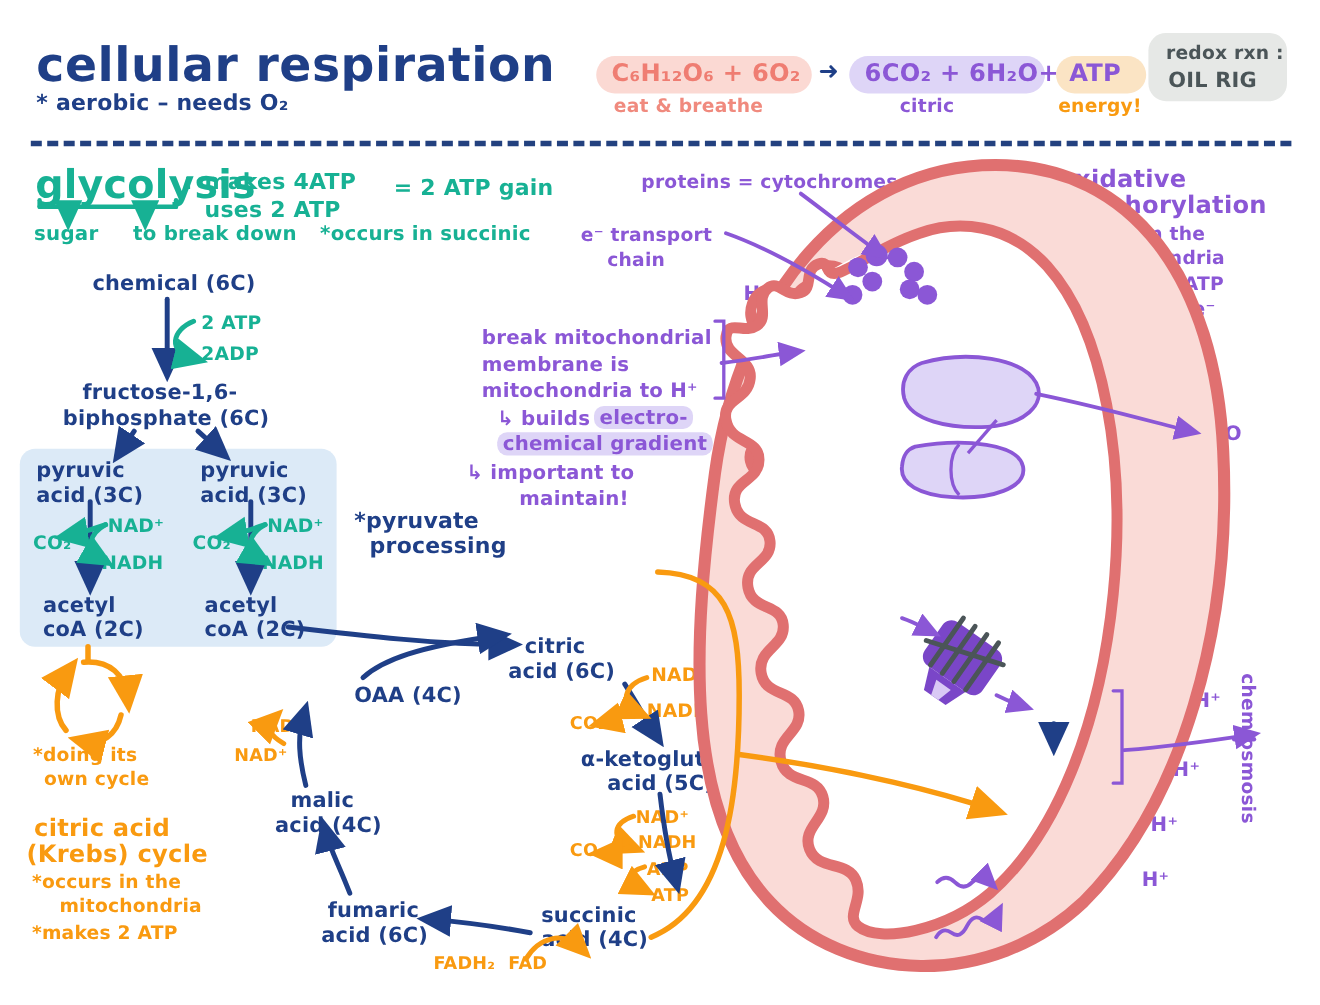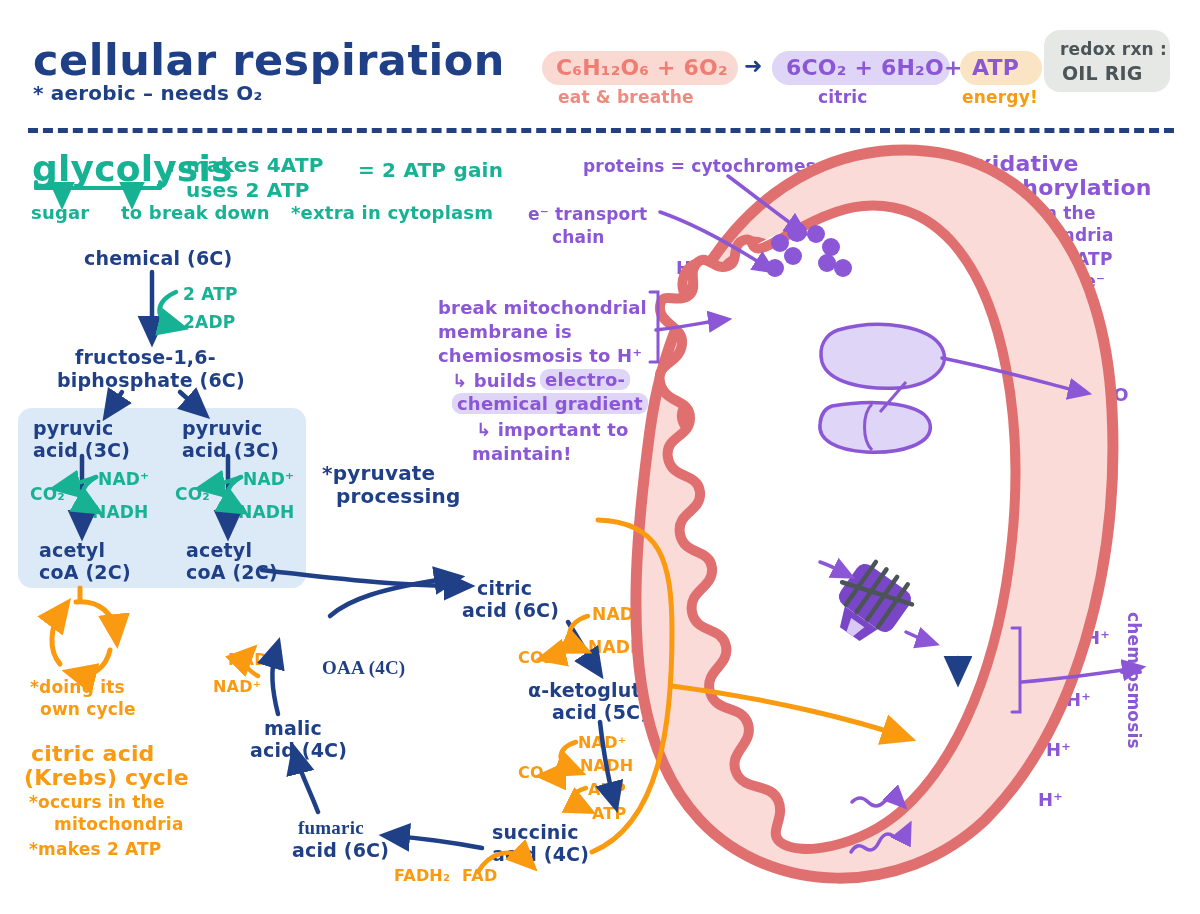--- a/index.html
+++ b/index.html
@@ -67,21 +67,21 @@
 
   <div class="dash" style="left:28px;top:128px;width:1146px;"></div>
 
   <div class="t f26 teal" style="left:32px;top:150px;">glycolysis</div>
   <div class="t f20 teal" style="left:167px;top:155px;">:</div>
   <div class="t f20 teal" style="left:186px;top:155px;">makes 4ATP</div>
   <div class="t f20 teal" style="left:186px;top:180px;">uses 2 ATP</div>
   <div class="t f20 teal" style="left:358px;top:160px;">= 2 ATP gain</div>
   <div class="t f18 teal" style="left:31px;top:203px;">sugar</div>
   <div class="t f18 teal" style="left:121px;top:203px;">to break down</div>
-  <div class="t f18 teal" style="left:291px;top:203px;">*extra in cytoplasm</div>
+  <div class="t f18 teal" style="left:291px;top:203px;">*occurs in succinic</div>
 
   <div class="boxblue" style="left:18px;top:408px;width:288px;height:180px;"></div>
 
   <div class="t f19 navy" style="left:84px;top:248px;">chemical (6C)</div>
   <div class="t f17 teal" style="left:183px;top:285px;">2 ATP</div>
   <div class="t f17 teal" style="left:183px;top:313px;">2ADP</div>
   <div class="t f19 navy" style="left:75px;top:347px;">fructose-1,6-</div>
   <div class="t f19 navy" style="left:57px;top:370px;">biphosphate (6C)</div>
 
   <div class="t f19 navy" style="left:33px;top:418px;">pyruvic</div>
@@ -123,50 +123,50 @@
   <div class="t f16 orange" style="left:580px;top:758px;">NADH</div>
   <div class="t f16 orange" style="left:518px;top:765px;">CO₂</div>
   <div class="t f16 orange" style="left:588px;top:782px;">ADP</div>
   <div class="t f16 orange" style="left:592px;top:806px;">ATP</div>
 
   <div class="t f19 navy" style="left:492px;top:822px;">succinic</div>
   <div class="t f19 navy" style="left:492px;top:844px;">acid (4C)</div>
   <div class="t f16 orange" style="left:462px;top:868px;">FAD</div>
   <div class="t f16 orange" style="left:394px;top:868px;">FADH₂</div>
 
-  <div class="t f19 navy" style="left:298px;top:818px;font-family:Liberation Serif, serif;">fumaric</div>
+  <div class="t f19 navy" style="left:298px;top:818px;">fumaric</div>
   <div class="t f19 navy" style="left:292px;top:840px;">acid (6C)</div>
 
   <div class="t f19 navy" style="left:264px;top:718px;">malic</div>
   <div class="t f19 navy" style="left:250px;top:740px;">acid (4C)</div>
   <div class="t f16 orange" style="left:228px;top:652px;">NADH</div>
   <div class="t f16 orange" style="left:213px;top:679px;">NAD⁺</div>
 
-  <div class="t f19 navy" style="left:322px;top:658px;font-family:Liberation Serif, serif;">OAA (4C)</div>
+  <div class="t f19 navy" style="left:322px;top:622px;">OAA (4C)</div>
 
   <div class="t f22 purple" style="left:962px;top:152px;">oxidative</div>
   <div class="t f22 purple" style="left:946px;top:176px;">phosphorylation</div>
   <div class="t f17 purple" style="left:960px;top:204px;">*occurs in the</div>
   <div class="t f17 purple" style="left:984px;top:226px;">mitochondria</div>
   <div class="t f17 purple" style="left:968px;top:250px;">*makes 32 ATP</div>
   <div class="t f17 purple" style="left:1000px;top:272px;">through e⁻</div>
   <div class="t f17 purple" style="left:1004px;top:296px;">transport</div>
   <div class="t f17 purple" style="left:1012px;top:318px;">chain</div>
 
   <div class="t f17 purple" style="left:583px;top:157px;">proteins = cytochromes</div>
   <div class="t f17 purple" style="left:528px;top:205px;">e⁻ transport</div>
   <div class="t f17 purple" style="left:552px;top:228px;">chain</div>
 
   <div class="t f18 purple" style="left:438px;top:298px;">break mitochondrial</div>
   <div class="t f18 purple" style="left:438px;top:322px;">membrane is</div>
-  <div class="t f18 purple" style="left:438px;top:346px;">chemiosmosis to H⁺</div>
+  <div class="t f18 purple" style="left:438px;top:346px;">mitochondria to H⁺</div>
   <div class="t f18 purple" style="left:452px;top:371px;">↳ builds </div>
   <div class="t f18 purple hl" style="left:540px;top:369px;">electro-</div>
   <div class="t f18 purple hl" style="left:452px;top:393px;">chemical gradient</div>
-  <div class="t f18 purple" style="left:476px;top:420px;">↳ important to</div>
+  <div class="t f18 purple" style="left:424px;top:420px;">↳ important to</div>
   <div class="t f18 purple" style="left:472px;top:444px;">maintain!</div>
 
   <div class="t f18 purple" style="left:1090px;top:385px;">H₂O</div>
 
   <div class="t f16 purple" style="left:888px;top:345px;">O⁻</div>
   <div class="t f16 purple" style="left:852px;top:366px;">e⁻</div>
   <div class="t f16 purple" style="left:905px;top:362px;">P⁺</div>
 
   <div class="t f17 purple" style="left:843px;top:422px;">H⁺</div>
   <div class="t f17 purple" style="left:888px;top:422px;">H⁺</div>

